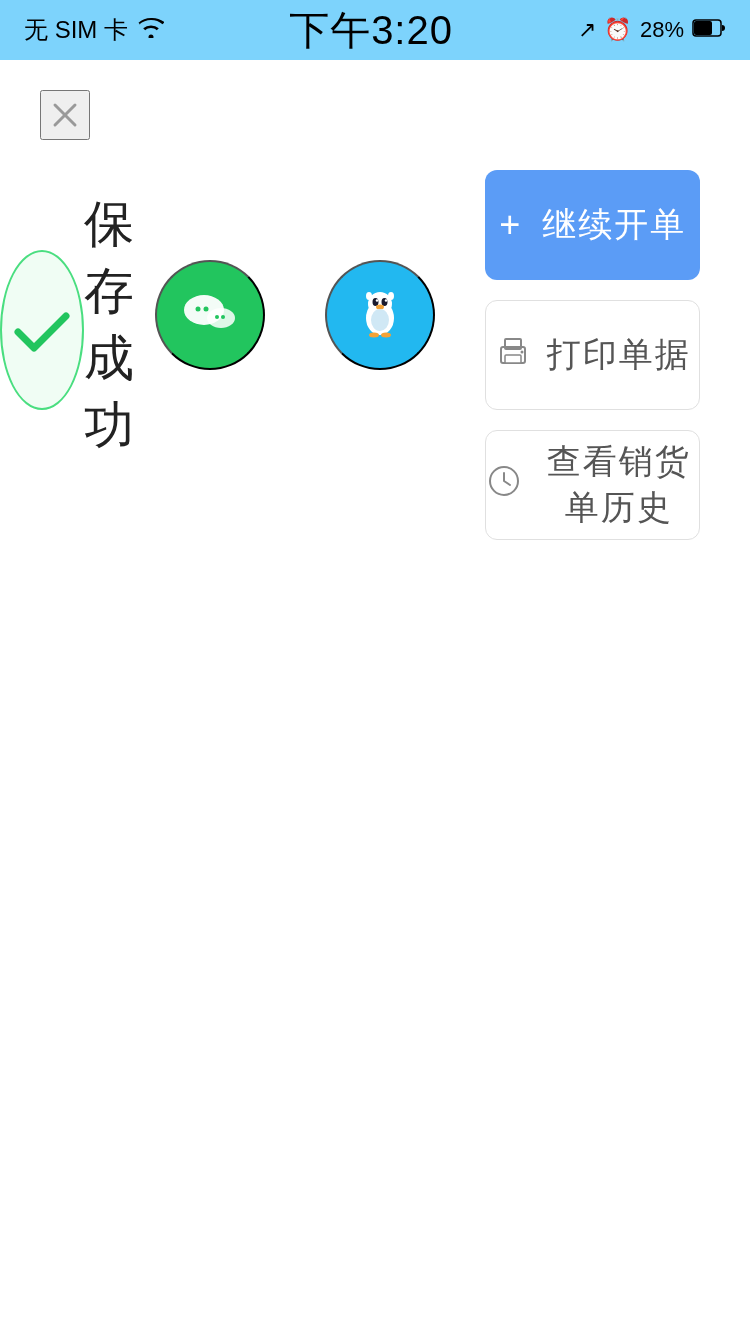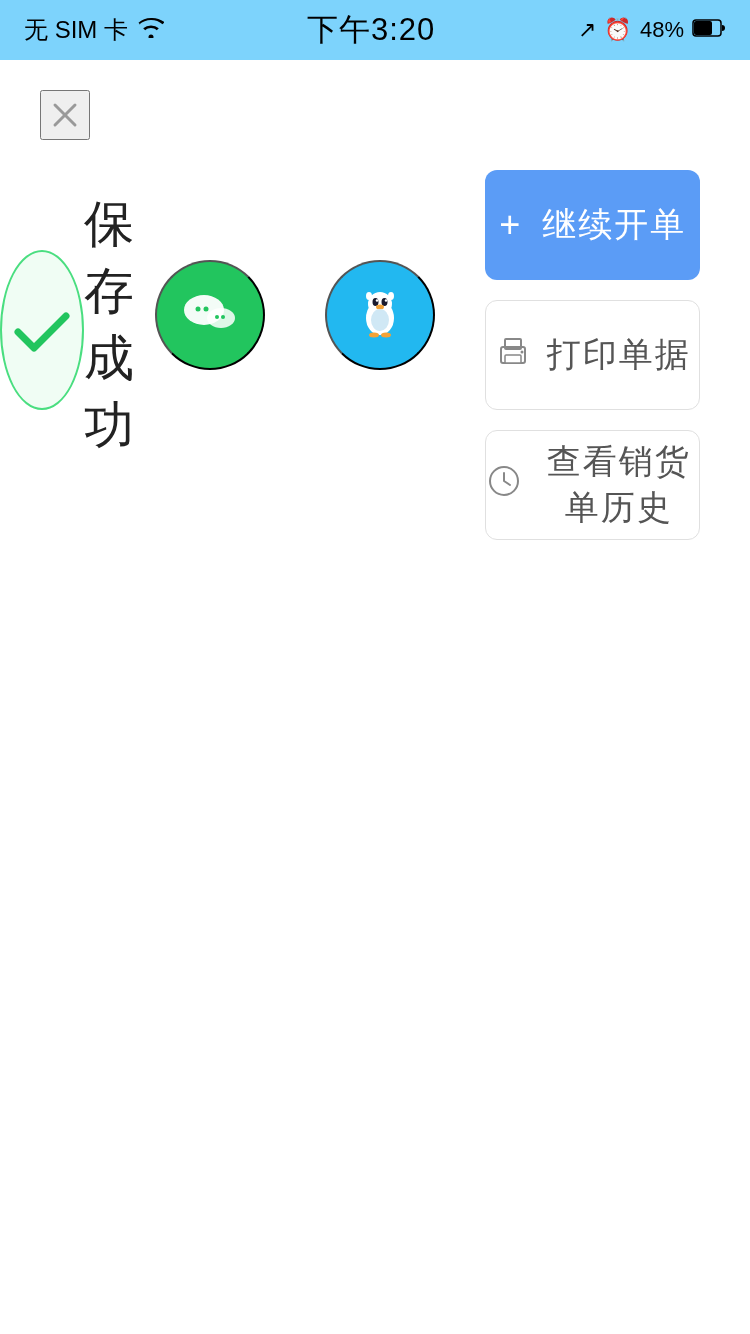--- a/index.html
+++ b/index.html
@@ -28,21 +28,21 @@
     }
 
     .status-left {
       display: flex;
       align-items: center;
       gap: 10px;
       font-size: 24px;
     }
 
     .status-center {
-      font-size: 31px;
+      font-size: 40px;
       font-weight: 500;
       letter-spacing: 1px;
     }
 
     .status-right {
       display: flex;
       align-items: center;
       gap: 8px;
       font-size: 22px;
     }
@@ -201,21 +201,21 @@
         <path d="M13 16.5a2.5 2.5 0 1 1 0 5 2.5 2.5 0 0 1 0-5z" fill="#000"></path>
         <path d="M7.2 12.3C8.8 10.8 10.8 10 13 10s4.2.8 5.8 2.3l2-2A12 12 0 0 0 13 7.5a12 12 0 0 0-7.8 2.8l2 2z" fill="#000"></path>
         <path d="M1.2 6.5A19.2 19.2 0 0 1 13 2c4.4 0 8.4 1.6 11.5 4.2l2-2A22 22 0 0 0 13 0C8.2 0 3.8 1.8.5 4.7l.7.7 1 1.1z" fill="#000"></path>
       </svg>
     </span>
   </div>
   <div class="status-center">下午3:20</div>
   <div class="status-right">
     <span>↗</span>
     <span>⏰</span>
-    <span>48%</span>
+    <span>28%</span>
     <span>
       <svg width="34" height="18" viewBox="0 0 34 18" fill="none">
         <rect x="1" y="1" width="28" height="16" rx="3" stroke="#000" stroke-width="1.5"></rect>
         <rect x="2" y="2" width="18" height="14" rx="2" fill="#000"></rect>
         <path d="M30 6v6a3 3 0 0 0 0-6z" fill="#000"></path>
       </svg>
     </span>
   </div>
 </div>
 

